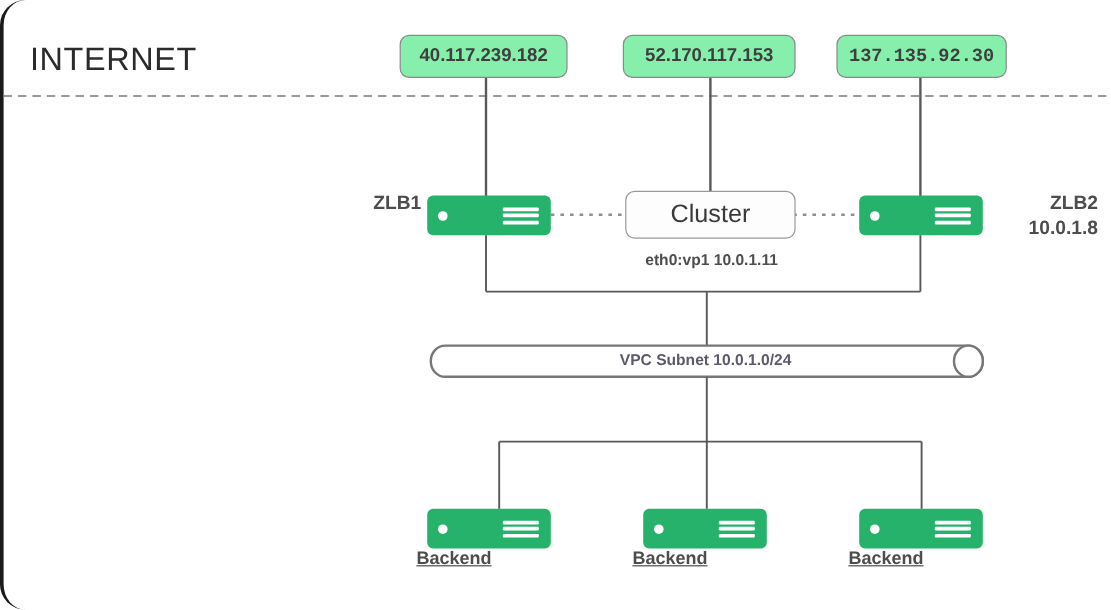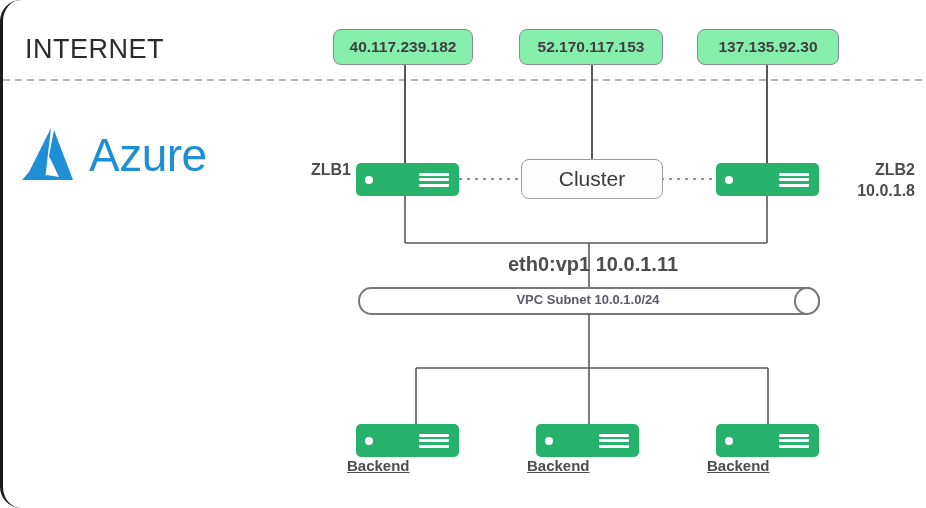--- a/index.html
+++ b/index.html
@@ -73,21 +73,21 @@
     display: flex;
     align-items: center;
     justify-content: center;
     font-size: 15.5px;
     font-weight: bold;
     color: #3f3f3f;
     box-sizing: border-box;
   }
   #ip-box-0 { left: 330px; top: 29px; width: 140px; }
   #ip-box-1 { left: 516px; top: 29px; width: 144px; }
-  #ip-box-2 { left: 694px; top: 29px; width: 142px; }
+  #ip-box-2 { left: 694px; top: 29px; width: 142px; font-family: Liberation Mono, monospace; }
 
   
   #cluster-box {
     position: absolute;
     left: 518px;
     top: 159px;
     width: 142px;
     height: 40px;
     border: 1.6px solid #9a9a9a;
     border-radius: 8px;
@@ -144,21 +144,21 @@
   .node-label {
     position: absolute;
     font-size: 16px;
     font-weight: bold;
     color: #4d4d4d;
     text-align: right;
     white-space: nowrap;
   }
   #zlb1-label { left: 258px; top: 159px; width: 90px; line-height: 21px; }
   #zlb2-label { left: 822px; top: 159px; width: 90px; line-height: 21px; }
-  #vip-label  { left: 440px; top: 209px; width: 300px; text-align: center; font-size: 20px; margin-top: 44px; }
+  #vip-label  { left: 440px; top: 209px; width: 300px; text-align: center; font-size: 13px; }
   #subnet-label {
     position: absolute;
     left: 360px; top: 292px; width: 450px;
     text-align: center;
     font-size: 13px;
     font-weight: bold;
     color: #5a5a6a;
     white-space: nowrap;
   }
   .backend-label {
@@ -202,27 +202,20 @@
 
     <line x1="586" y1="314" x2="586" y2="368" stroke="#595959" stroke-width="1.6"></line>
     <line x1="413" y1="368" x2="765" y2="368" stroke="#595959" stroke-width="1.6"></line>
     <line x1="413" y1="368" x2="413" y2="424" stroke="#595959" stroke-width="1.6"></line>
     <line x1="586" y1="368" x2="586" y2="424" stroke="#595959" stroke-width="1.6"></line>
     <line x1="765" y1="368" x2="765" y2="424" stroke="#595959" stroke-width="1.6"></line>
   </svg>
 
   <div class="lbl" id="internet-label">INTERNET</div>
 
-  <div id="azure-logo">
-    <svg width="62" height="58" viewBox="0 0 62 58">
-      <path d="M30 2 L8 46 L1 54 L24 54 L30 2 Z" fill="#1D8FD6"></path>
-      <path d="M33 4 L52 54 L14 54 L26 49 L38 51 L28 30 Z" fill="#1D8FD6"></path>
-    </svg>
-    <span id="azure-wordmark">Azure</span>
-  </div>
 
   <div class="ip-box" id="ip-box-0">40.117.239.182</div>
   <div class="ip-box" id="ip-box-1">52.170.117.153</div>
   <div class="ip-box" id="ip-box-2">137.135.92.30</div>
 
   <div class="node-label" id="zlb1-label">
     <div>ZLB1</div>
   </div>
   <div class="server" id="server-zlb1">
     <span class="dot"></span>

